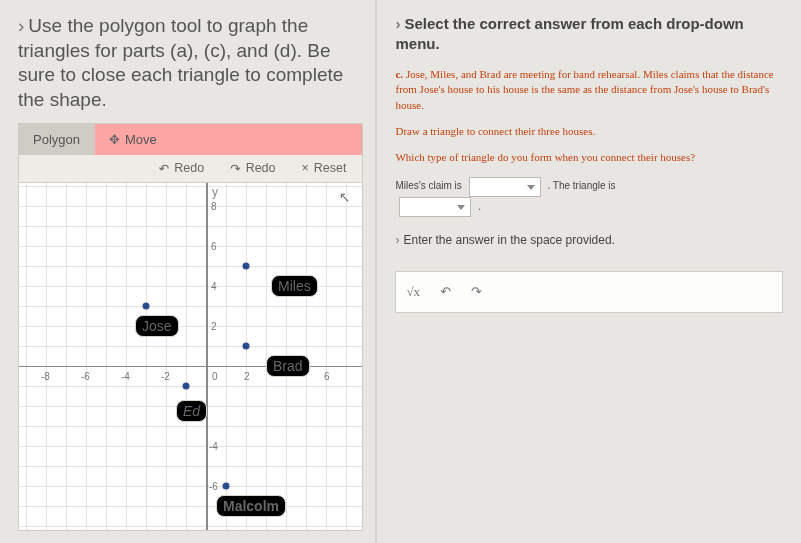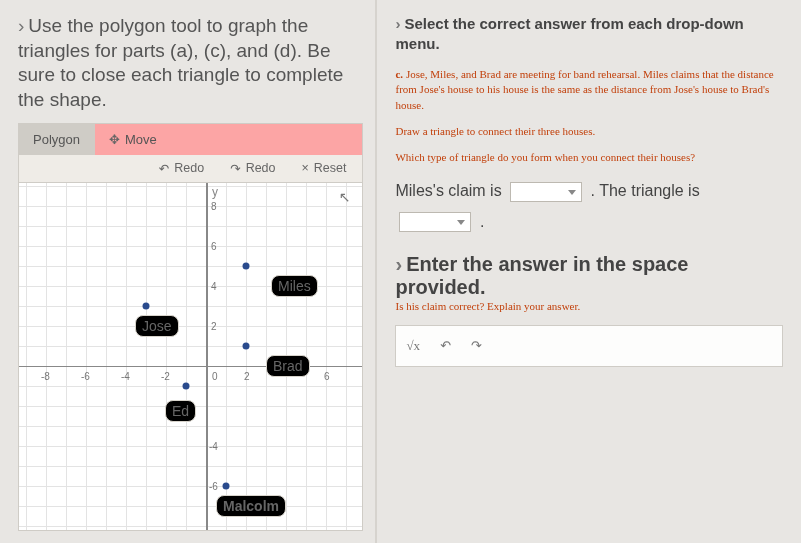--- a/index.html
+++ b/index.html
@@ -105,40 +105,40 @@
 
   .r-head {
     font-size:15px;
     font-weight:bold;
     color:#444;
     line-height:1.35;
     margin-bottom:12px;
   }
   .para { font-size:11px; color:#c2410c; line-height:1.45; margin-bottom:10px;font-family:Liberation Serif, serif; }
   .bold { font-weight:bold; }
-  .inline-row { font-size:16px; color:#444; line-height:1.9; margin-bottom:10px; }
+  .inline-row { font-size:10px; color:#444; line-height:1.9; margin-bottom:10px; }
   .dd {
     display:inline-block;
     border:1px solid #bdb9b1;
     background:#fff;
     min-width:72px;
     height:20px;
     vertical-align:middle;
     position:relative;
     margin:0 4px;
     cursor:pointer;
   }
   .dd::after {
     content:"";
     position:absolute; right:5px; top:7px;
     border-left:4px solid transparent;
     border-right:4px solid transparent;
     border-top:5px solid #888;
   }
-  .sub-head { font-size:20px; font-weight:bold; color:#444; margin:6px 0 0; }
+  .sub-head { font-size:12px; font-weight:normal; color:#444; margin:6px 0 24px; }
   .sub-head .chev { color:#777; }
   .ans-box {
     border:1px solid #cfccc6;
     background:#fdfdfc;
     height:42px;
     display:flex;
     align-items:center;
     padding:0 10px;
     gap:20px;
     color:#666;
@@ -207,21 +207,21 @@
     <div class="point" style="left:127px; top:123px;"></div>
     <div class="place-label" style="left:116px; top:143px;">Jose</div>
 
     <div class="point" style="left:227px; top:83px;"></div>
     <div class="place-label" style="left:252px; top:103px;">Miles</div>
 
     <div class="point" style="left:227px; top:163px;"></div>
     <div class="place-label" style="left:247px; top:183px;">Brad</div>
 
     <div class="point" style="left:167px; top:203px;"></div>
-    <div class="place-label" style="left:146px; top:228px;">Ed</div>
+    <div class="place-label" style="left:157px; top:228px;font-style:italic;">Ed</div>
 
     <div class="point" style="left:207px; top:303px;"></div>
     <div class="place-label" style="left:197px; top:323px;font-weight:bold;">Malcolm</div>
   </div>
 </div>
 
 <div class="right-pane">
   <p class="r-head">
     <span class="chev">›</span><span>Select the correct answer from each drop-down menu.</span>
   </p>
@@ -239,20 +239,19 @@
     <span class="dd"></span>
     <span>. The triangle is</span><br>
     <span class="dd"></span>
     <span>.</span>
   </div>
 
   <p class="sub-head">
     <span class="chev">›</span><span>Enter the answer in the space provided.</span>
   </p>
 
-  <p class="para">Is his claim correct? Explain your answer.</p>
 
   <div class="ans-box">
     <span class="ans-icon sqrt">√x</span>
     <span class="ans-icon">↶</span>
     <span class="ans-icon">↷</span>
   </div>
 </div>
 
 </body></html>

